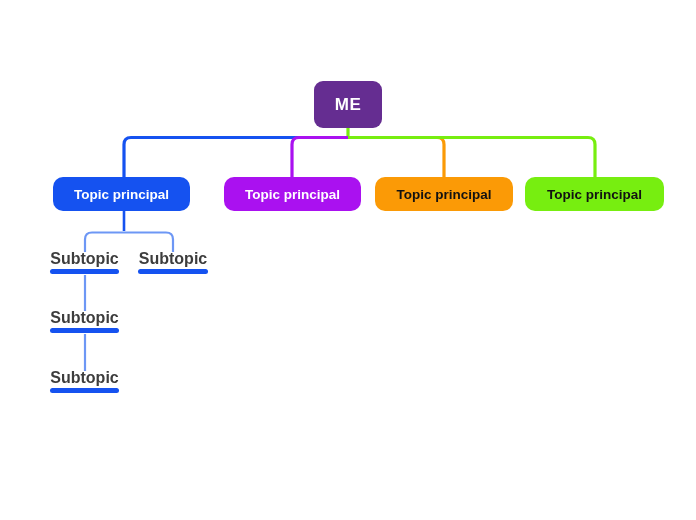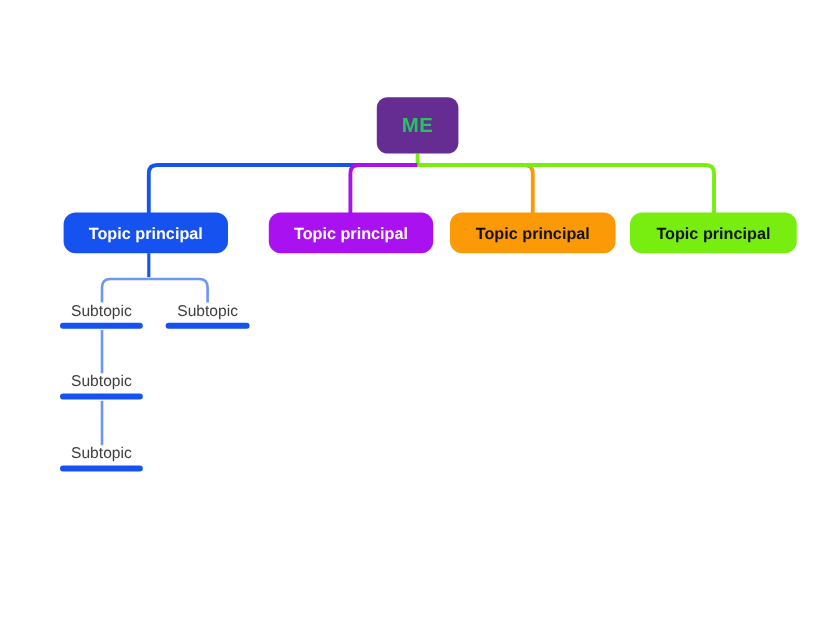--- a/index.html
+++ b/index.html
@@ -35,21 +35,21 @@
     font-weight: bold;
     white-space: nowrap;
     z-index: 3;
   }
   .node-root {
     left: 314px;
     top: 81px;
     width: 68px;
     height: 47px;
     background: #652d91;
-    color: #22c55e;
+    color: #ffffff;
     font-size: 17px;
     letter-spacing: 0.4px;
   }
   .node-topic {
     height: 34px;
     font-size: 13.5px;
     padding: 0 14px;
     border-radius: 10px;
   }
   .topic-0 {
@@ -81,23 +81,23 @@
     color: #121212;
   }
   .subtopic {
     position: absolute;
     z-index: 3;
     display: flex;
     flex-direction: column;
     align-items: center;
   }
   .subtopic-label {
-    font-size: 13px;
+    font-size: 16px;
     color: #3d3d3d;
-    font-weight: normal;
+    font-weight: bold;
     white-space: nowrap;
     line-height: 14px;
   }
   .subtopic-bar {
     margin-top: 3px;
     height: 5px;
     border-radius: 3px;
     background: #1552f0;
   }
   .sub-0 { left: 50px;  top: 252px; }

